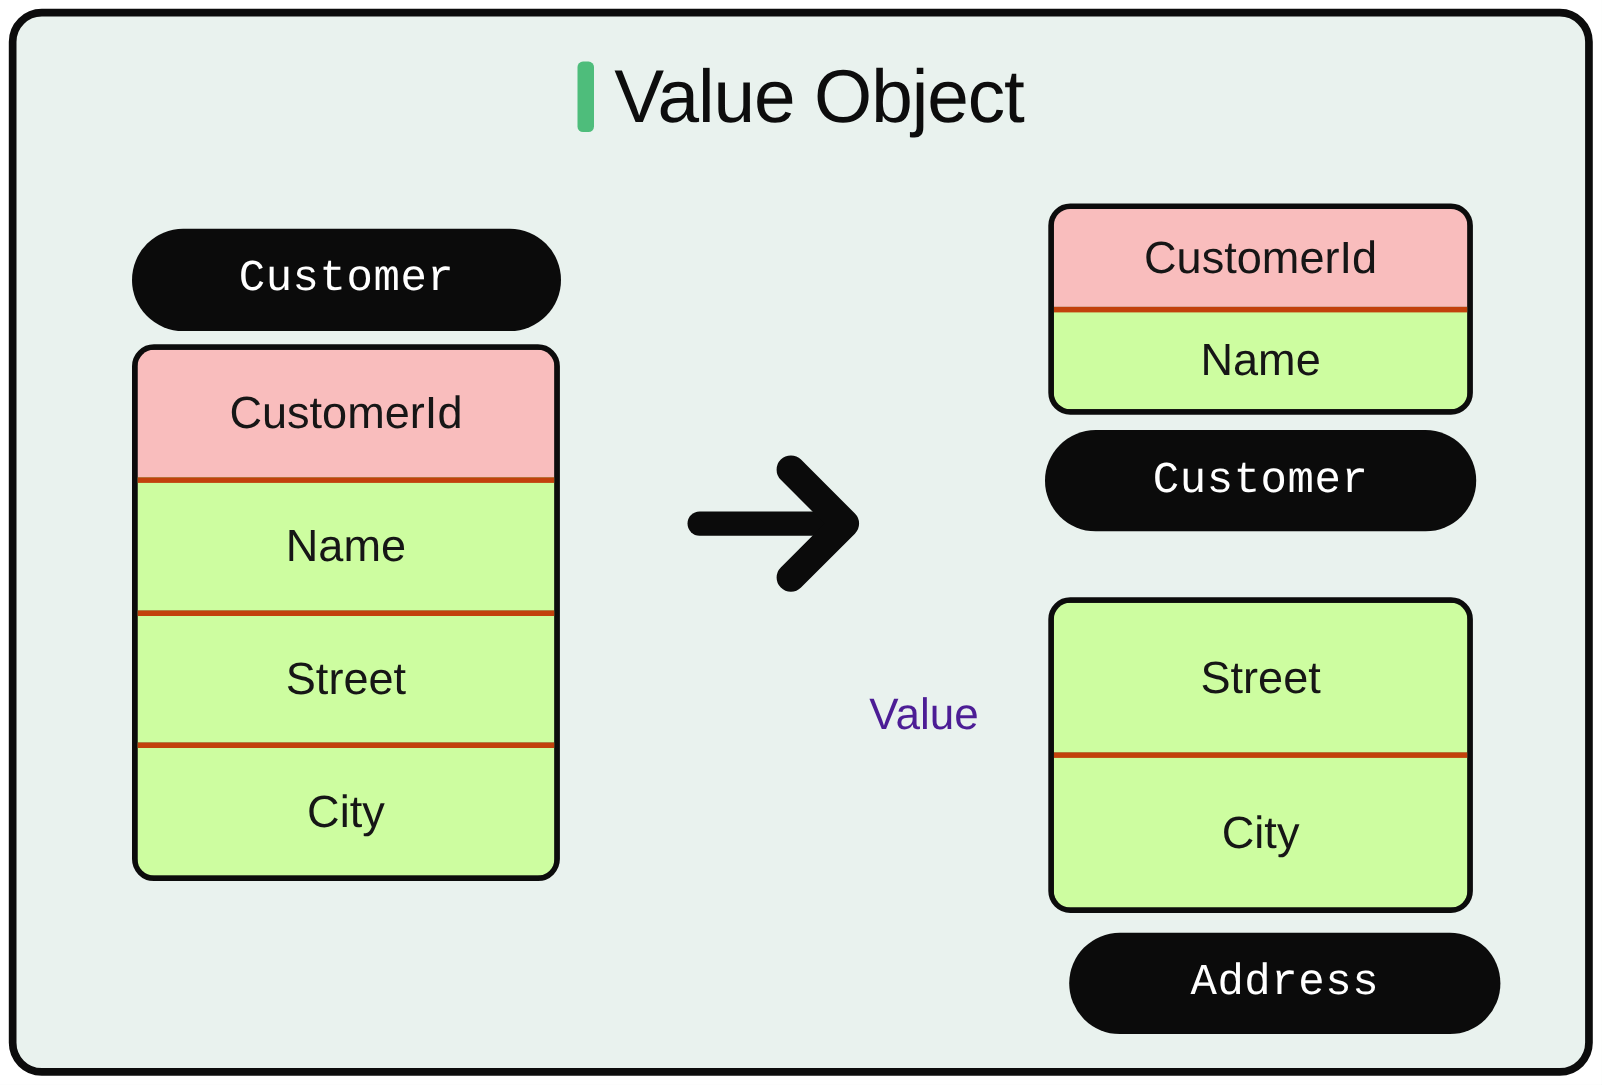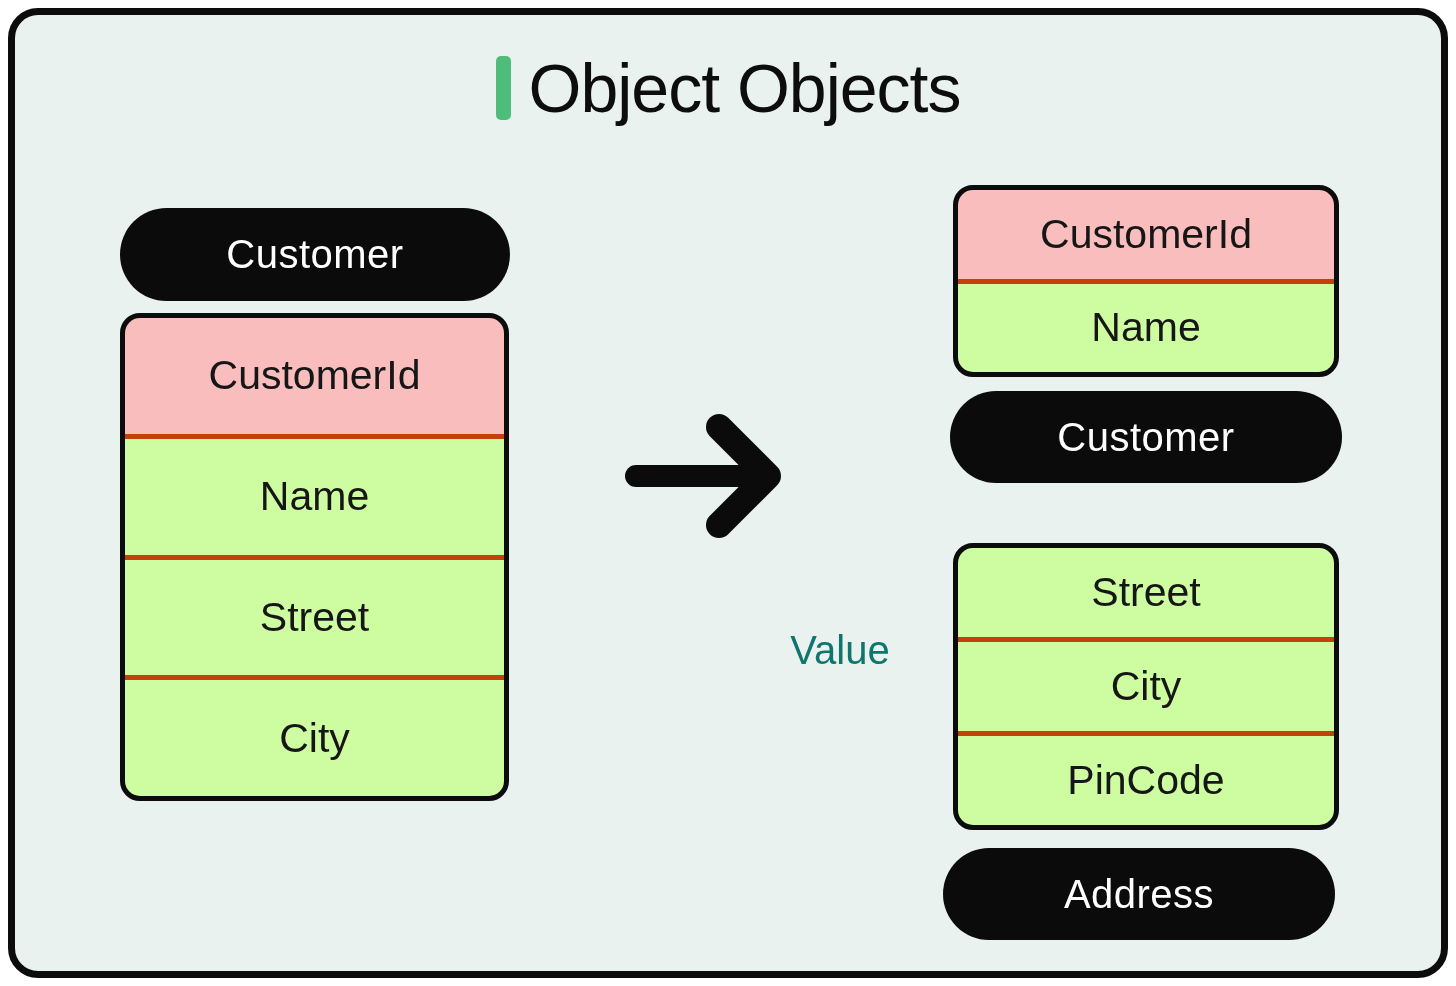--- a/index.html
+++ b/index.html
@@ -58,20 +58,21 @@
     box-sizing: border-box;
     background: #0b0b0b;
     border-radius: 60px;
     display: flex;
     align-items: center;
     justify-content: center;
     color: #ffffff;
     font-size: 40px;
     font-weight: 400;
     letter-spacing: 0.5px;
+    font-family: Liberation Mono, monospace;
   }
   .attr-table {
     position: absolute;
     box-sizing: border-box;
     border: 5px solid #0c0c0c;
     border-radius: 20px;
     overflow: hidden;
     display: flex;
     flex-direction: column;
     background: #0c0c0c;
@@ -98,34 +99,34 @@
     height: 152px;
   }
   .vo-caption {
     position: absolute;
     left: 758px;
     top: 623px;
     width: 164px;
     text-align: center;
     font-size: 40px;
     font-weight: 500;
-    color: #0f766e;
+    color: #4c1d95;
     line-height: 54px;
   }
 </style>
 </head>
 <body>
 
 <div class="canvas">
 
   <div class="frame"></div>
 
   <div class="title-group">
     <div class="title-accent"></div>
-    <div class="title-text">Object Objects</div>
+    <div class="title-text">Value Object</div>
   </div>
 
   <div class="pill" style="left:120px; top:208px; width:390px; height:93px;">
     <span>Customer</span>
   </div>
 
   <div class="attr-table" style="left:120px; top:313px; width:389px; height:488px;">
     <div class="attr-row row-identity">
       <span>CustomerId</span>
     </div>
@@ -164,22 +165,19 @@
     <div>Value</div>
   </div>
 
   <div class="attr-table" style="left:953px; top:543px; width:386px; height:287px;">
     <div class="attr-row row-value">
       <span>Street</span>
     </div>
     <div class="attr-row row-value">
       <span>City</span>
     </div>
-    <div class="attr-row row-value">
-      <span>PinCode</span>
-    </div>
   </div>
 
-  <div class="pill" style="left:943px; top:848px; width:392px; height:92px;">
+  <div class="pill" style="left:972px; top:848px; width:392px; height:92px;">
     <span>Address</span>
   </div>
 
 </div>
 
 </body></html>

